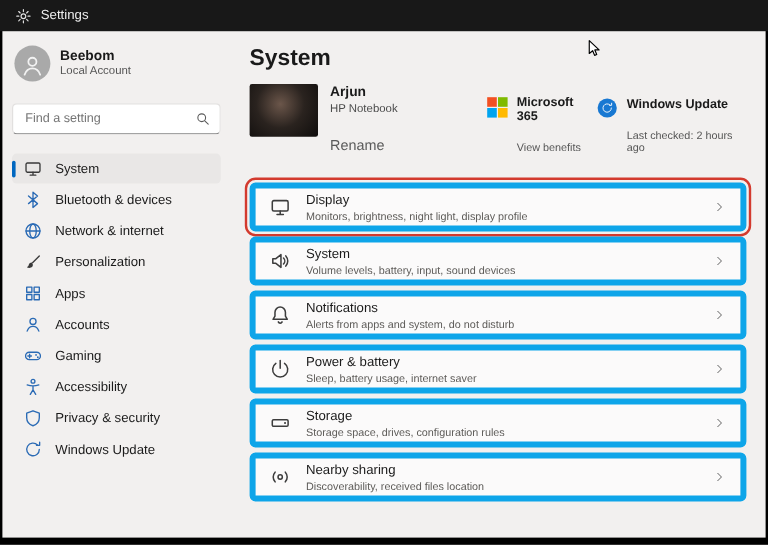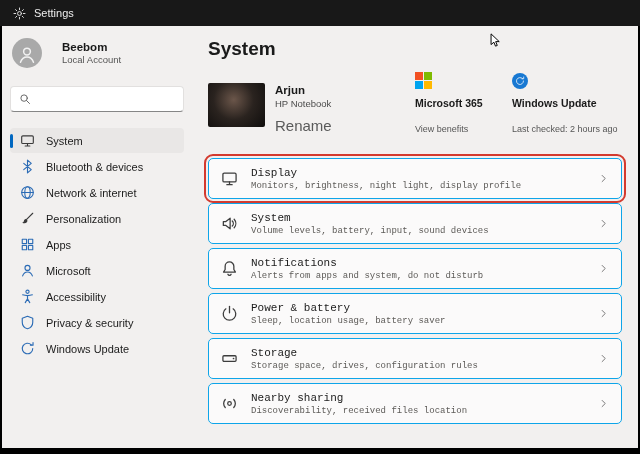--- a/index.html
+++ b/index.html
@@ -15,21 +15,21 @@
     font-size:11px;
   }
   .titlebar svg{width:13px;height:13px;color:#ddd;}
   
   .window{
     position:absolute;top:26px;left:2px;right:2px;bottom:6px;
     background:#f2f0ef;display:flex;overflow:hidden;
   }
   
   .sidebar{width:190px;flex-shrink:0;box-sizing:border-box;padding:10px 8px 0 8px;}
-  .user{display:flex;align-items:center;gap:20px;padding:2px 2px 0 2px;margin-bottom:18px;}
+  .user{display:flex;align-items:center;gap:8px;padding:2px 2px 0 2px;margin-bottom:18px;}
   .avatar{width:30px;height:30px;border-radius:50%;background:#a9a9a9;display:flex;align-items:center;justify-content:center;color:#f2f2f2;overflow:hidden;}
   .avatar svg{width:20px;height:20px;margin-top:4px;}
   .user-name{font-size:11.5px;font-weight:700;color:#191919;line-height:13px;}
   .user-type{font-size:9.5px;color:#565656;line-height:12px;}
   .searchbox{
     height:24px;background:#fff;border:1px solid #e2e0df;border-bottom:1px solid #868686;
     border-radius:4px;display:flex;align-items:center;padding:0 8px;margin-bottom:16px;
   }
   .searchbox input{
     border:none;outline:none;flex:1;font-size:10.5px;color:#3a3a3a;background:transparent;
@@ -55,37 +55,37 @@
   .content{flex:1;box-sizing:border-box;padding:10px 16px 0 16px;position:relative;overflow:hidden;}
   .page-title{font-size:19px;font-weight:700;color:#1a1a1a;margin:2px 0 10px 0;}
   .top-strip{display:flex;align-items:flex-end;margin-bottom:24px;}
   .device{display:flex;gap:10px;width:207px;box-sizing:border-box;}
   .thumb{
     width:57px;height:44px;border-radius:2px;flex-shrink:0;
     background:radial-gradient(circle at 45% 38%, #6b564a 0%, #2a231f 48%, #0f0d0c 100%);
   }
   .device-name{font-size:11.5px;font-weight:700;color:#1a1a1a;margin-top:1px;}
   .device-model{font-size:9.5px;color:#4c4c4c;margin-top:2px;}
-  .rename{font-size:15px;color:#5a5a5a;margin-top:8px;cursor:default;}
-  .mini-card{display:flex;gap:8px;align-items:flex-start;flex-direction:column;}
+  .rename{font-size:12px;color:#5a5a5a;margin-top:18px;cursor:default;}
+  .mini-card{display:flex;gap:8px;align-items:flex-start;}
   .ms-card{width:97px;box-sizing:border-box;}
   .mslogo{display:grid;grid-template-columns:8px 8px;grid-template-rows:8px 8px;gap:1px;margin-top:2px;flex-shrink:0;}
   .mslogo span{display:block;}
   .card-title{font-size:10.5px;font-weight:700;color:#1a1a1a;}
   .card-sub{font-size:9px;color:#565656;margin-top:15px;}
   .wu-ic{
     width:16px;height:16px;border-radius:50%;background:#1878d2;color:#fff;
     display:flex;align-items:center;justify-content:center;margin-top:1px;flex-shrink:0;
   }
   .wu-ic svg{width:10px;height:10px;}
   
   .rows{display:flex;flex-direction:column;}
   .row{
-    height:41px;box-sizing:border-box;background:#fbfafa;border:1px solid #0ea5e9;
-    border-radius:5px;display:flex;align-items:center;padding:0 12px;margin-bottom:4px;font-family:Liberation Mono, monospace;
+    height:41px;box-sizing:border-box;background:#fbfafa;border:5px solid #0ea5e9;
+    border-radius:5px;display:flex;align-items:center;padding:0 12px;margin-bottom:4px;
   }
   .row.highlighted{outline:2px solid #d33a2e;outline-offset:2px;}
   .row-ic{width:17px;height:17px;color:#3d3d3d;margin-right:13px;flex-shrink:0;display:flex;}
   .row-ic svg{width:17px;height:17px;}
   .row-title{font-size:11px;color:#1b1b1b;line-height:13px;}
   .row-sub{font-size:9px;color:#5d5b58;margin-top:1px;line-height:10px;}
   .chev{margin-left:auto;color:#5f5f5f;width:11px;height:11px;flex-shrink:0;}
   
   .cursor{position:absolute;left:490px;top:33px;width:11px;height:16px;z-index:20;}
   svg.ic{fill:none;stroke:currentColor;stroke-width:1.2;stroke-linecap:round;stroke-linejoin:round;}
@@ -196,20 +196,21 @@
             <use href="#i-person"></use>
           </svg>
       </div>
       <div>
         <div class="user-name">Beebom</div>
         <div class="user-type">Local Account</div>
       </div>
     </div>
 
     <div class="searchbox">
+      <input type="text" placeholder="Find a setting" style="">
       <svg class="ic">
           <use href="#i-search"></use>
         </svg>
     </div>
 
     <div class="nav">
       <div class="nav-item selected">
         <span class="accent"></span>
         <span class="nav-ic dark">
             <svg class="ic">
@@ -254,21 +255,30 @@
           </span>
         <span>Apps</span>
       </div>
       <div class="nav-item">
 
         <span class="nav-ic">
             <svg class="ic">
               <use href="#i-person"></use>
             </svg>
           </span>
-        <span>Microsoft</span>
+        <span>Accounts</span>
+      </div>
+      <div class="nav-item">
+
+        <span class="nav-ic">
+            <svg class="ic">
+              <use href="#i-gamepad"></use>
+            </svg>
+          </span>
+        <span>Gaming</span>
       </div>
       <div class="nav-item">
 
         <span class="nav-ic">
             <svg class="ic">
               <use href="#i-access"></use>
             </svg>
           </span>
         <span>Accessibility</span>
       </div>
@@ -376,21 +386,21 @@
           </svg>
       </div>
       <div class="row">
         <span class="row-ic">
             <svg class="ic">
               <use href="#i-power"></use>
             </svg>
           </span>
         <div>
           <div class="row-title">Power &amp; battery</div>
-          <div class="row-sub">Sleep, location usage, battery saver</div>
+          <div class="row-sub">Sleep, battery usage, internet saver</div>
         </div>
         <svg class="ic chev">
             <use href="#i-chevron"></use>
           </svg>
       </div>
       <div class="row">
         <span class="row-ic">
             <svg class="ic">
               <use href="#i-drive"></use>
             </svg>

